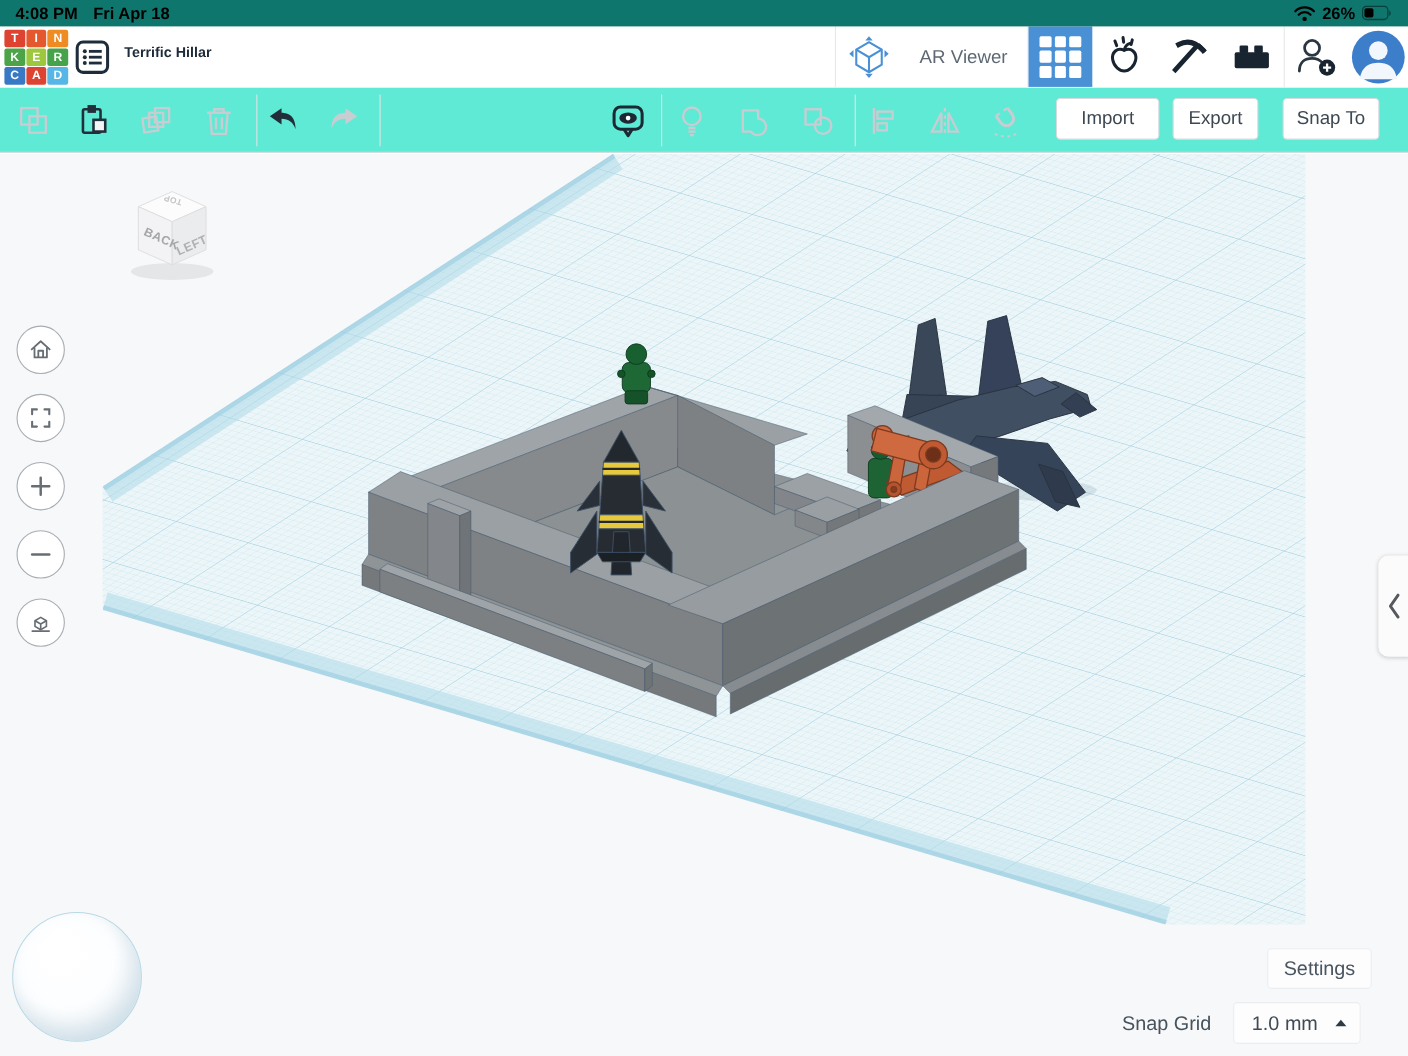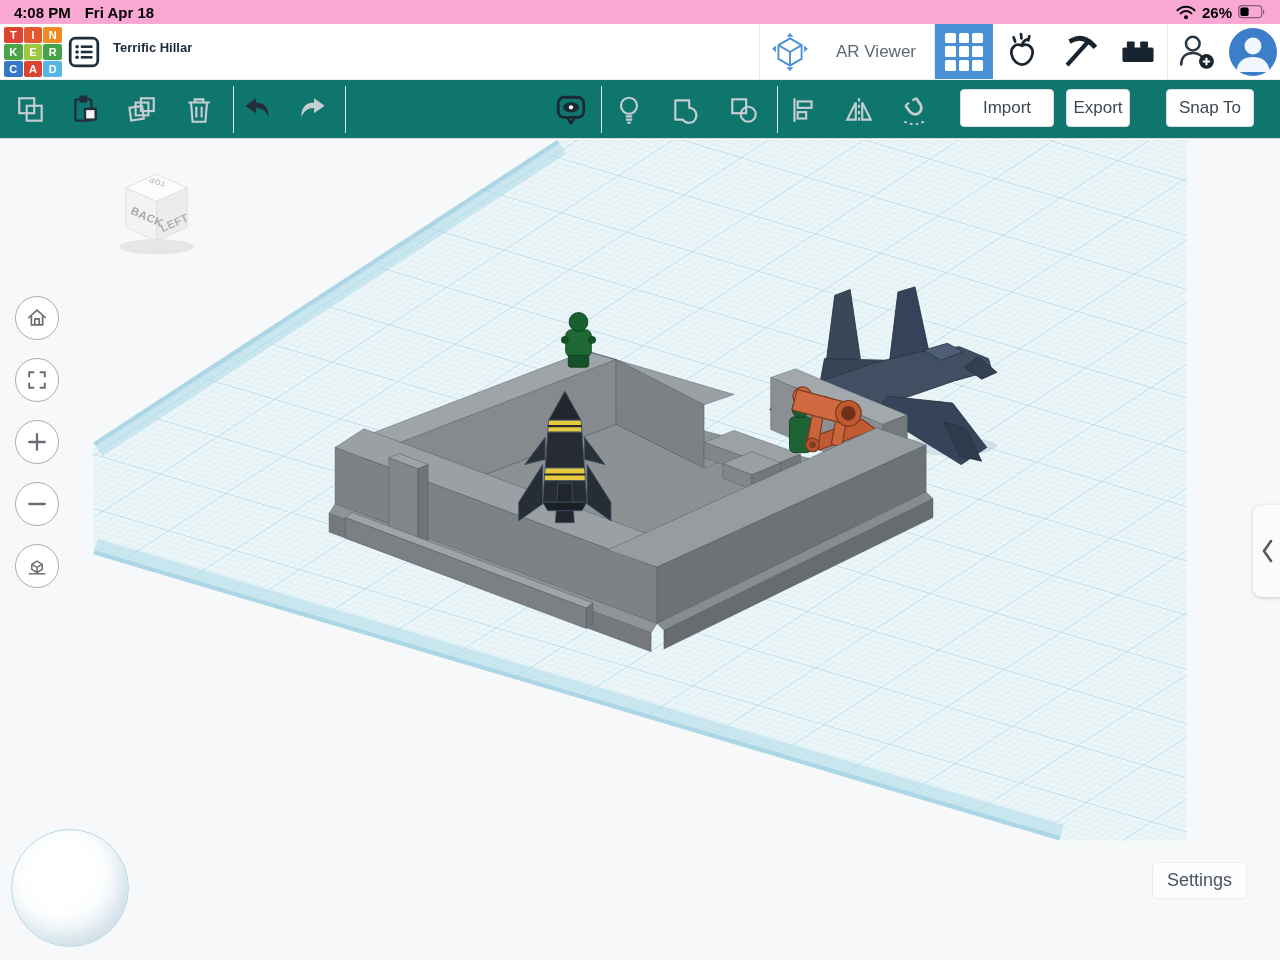--- a/index.html
+++ b/index.html
@@ -1,19 +1,19 @@
 <!DOCTYPE html>
 <html><head>
 <meta charset="utf-8">
 <style>
   * { margin:0; padding:0; box-sizing:border-box; }
   html,body { width:1280px; height:960px; font-family:"Liberation Sans", sans-serif; background:#fff; overflow:hidden; }
 
   
-  .status-bar { position:absolute; left:0; top:0; width:1280px; height:24px; background:#f9a8d4;
+  .status-bar { position:absolute; left:0; top:0; width:1280px; height:24px; background:#0f766e;
     display:flex; align-items:center; justify-content:space-between; padding:11px 14px; z-index:40; }
   .sb-left { display:flex; gap:14px; font-size:15px; font-weight:700; color:#000; }
   .sb-right { display:flex; align-items:center; gap:6px; font-size:15px; font-weight:600; color:#000; }
 
   
   .header { position:absolute; left:0; top:24px; width:1280px; height:56px; background:#fff;
     border-bottom:1px solid #ebedef; z-index:39; }
   .logo { position:absolute; left:4px; top:3px; width:58px; height:50px;
     display:grid; grid-template-columns:repeat(3,1fr); grid-template-rows:repeat(3,1fr); gap:1px; }
   .logo span { display:flex; align-items:center; justify-content:center; color:#fff;
@@ -24,21 +24,21 @@
   .ar-btn { display:flex; align-items:center; gap:26px; padding:0 18px 0 10px; height:55px; }
   .ar-label { font-size:17px; color:#5d6874; }
   .hdr-divider { width:1px; height:55px; background:#e6e8ea; }
   .hdr-icon-btn { width:58px; height:55px; display:flex; align-items:center; justify-content:center; }
   .grid-btn { width:58px; height:55px; display:flex; align-items:center; justify-content:center; }
   .grid-glyph { width:38px; height:38px; display:grid; grid-template-columns:repeat(3,1fr); grid-template-rows:repeat(3,1fr); gap:3px; }
   .grid-glyph i { background:#fff; border-radius:1.5px; }
   .avatar-btn { width:54px; height:55px; display:flex; align-items:center; justify-content:center; }
 
   
-  .toolbar { position:absolute; left:0; top:80px; width:1280px; height:59px; background:#0f766e;
+  .toolbar { position:absolute; left:0; top:80px; width:1280px; height:59px; background:#5eead4;
     border-bottom:1px solid #dadde0; z-index:38; }
   .tb-btn { position:absolute; top:7px; width:46px; height:46px; display:flex; align-items:center; justify-content:center; border-radius:4px; }
   .tb-div { position:absolute; top:6px; width:1px; height:47px; background:#e0e3e5; }
   .tb-text-btn { position:absolute; top:9px; height:38px; background:#fff; border:1px solid #d8dbde; border-radius:4px;
     font-size:17px; color:#3d4852; display:flex; align-items:center; justify-content:center; }
 
   
   .viewport { position:absolute; left:0; top:140px; width:1280px; height:820px; background:#f7f8f9; overflow:hidden; }
   .scene-svg { position:absolute; left:0; top:0; }
 
@@ -322,21 +322,21 @@
           <g transform="rotate(-35 15 13)">
             <path d="M9 6 v7 a6 6 0 0 0 12 0 V6"></path>
             <path d="M9 6 h4 M17 6 h4" stroke-width="2"></path>
           </g>
           <path d="M5 26 q10 5 20 -1" stroke-dasharray="2.5 3" stroke-width="1.8"></path>
         </svg>
       </span>
   </div>
 
   <div class="tb-text-btn" style="left:960px; width:94px">Import</div>
-  <div class="tb-text-btn" style="left:1066px; width:64px">Export</div>
+  <div class="tb-text-btn" style="left:1066px; width:78px">Export</div>
   <div class="tb-text-btn" style="left:1166px; width:88px">Snap To</div>
 </div>
 
 <div class="viewport">
   <svg class="scene-svg" width="1280" height="820" viewBox="0 140 1280 960">
     <defs>
       <pattern id="gridFine" width="8" height="8" patternUnits="userSpaceOnUse" patternTransform="matrix(0.838 -0.546 0.959 0.284 0 0)">
         <path d="M0 0 H8 M0 0 V8" stroke="#bfdfe9" stroke-width="0.7" fill="none"></path>
       </pattern>
       <pattern id="gridBold" width="80" height="80" patternUnits="userSpaceOnUse" patternTransform="matrix(0.838 -0.546 0.959 0.284 0 0)">
@@ -517,13 +517,20 @@
 
   <div class="panel-tab">
     <span>
         <svg width="14" height="26" viewBox="0 0 14 26">
           <path d="M11 3 L4 13 L11 23" fill="none" stroke="#55595d" stroke-width="2.6" stroke-linecap="round" stroke-linejoin="round"></path>
         </svg>
       </span>
   </div>
 
   <div class="settings-btn">Settings</div>
+  <div class="snap-wrap">
+    <span class="snap-label">Snap Grid</span>
+    <div class="snap-dd">
+      <span>1.0 mm</span>
+      <span class="dd-arrow"></span>
+    </div>
+  </div>
 </div>
 
 </body></html>

